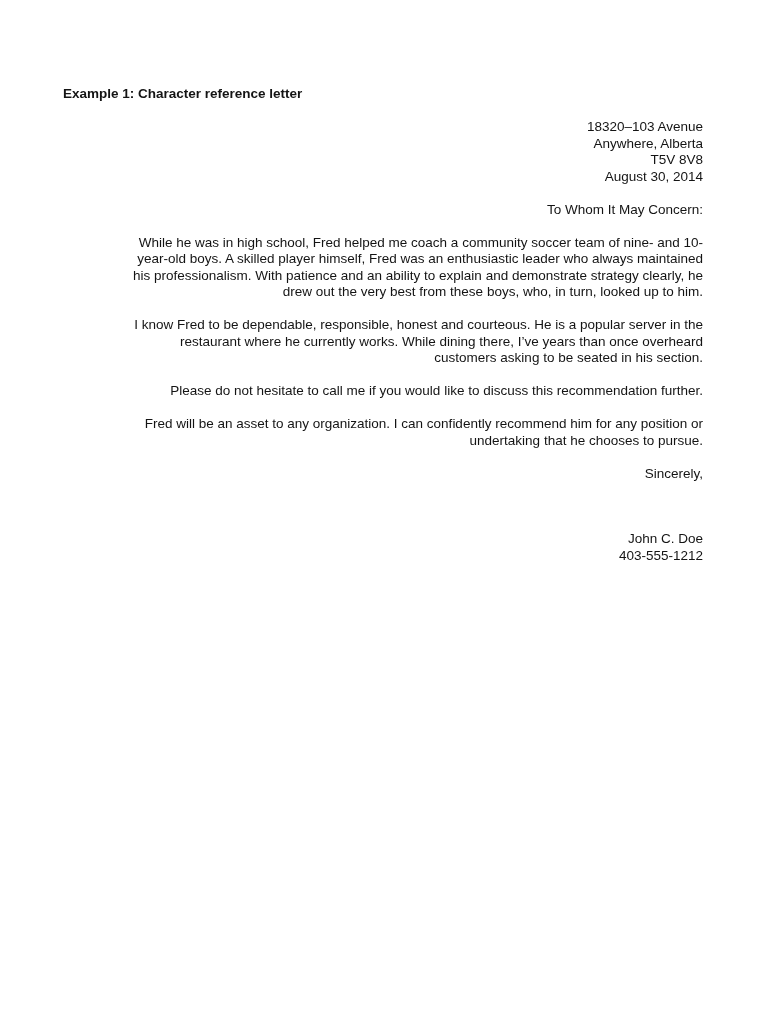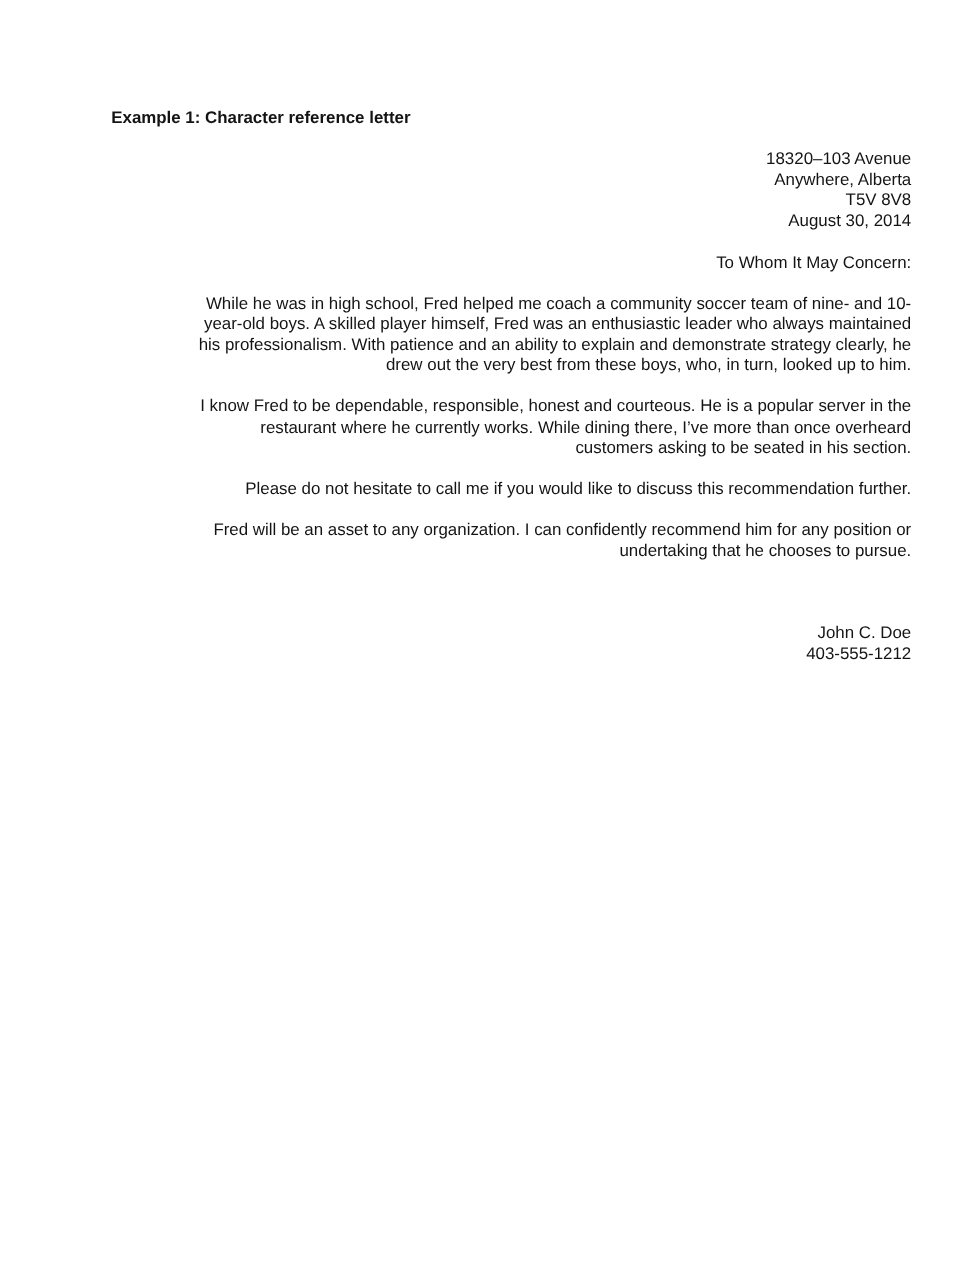--- a/index.html
+++ b/index.html
@@ -7,21 +7,21 @@
     padding: 0;
     background: #ffffff;
   }
   .page {
     position: relative;
     width: 770px;
     height: 1024px;
     margin: 0 auto;
     background: #ffffff;
     box-sizing: border-box;
-    padding: 86px 78px 0 89px;
+    padding: 86px 78px 0 63px;
     font-family: "Liberation Sans", "DejaVu Sans", sans-serif;
     font-size: 13.5px;
     line-height: 16.5px;
     color: #141414;
     overflow: hidden;
   }
   .letter-body {
     width: 640px;
   }
   .letter-title {
@@ -59,28 +59,29 @@
 
     <p class="letter-block">To Whom It May Concern:</p>
 
 
     <p class="letter-block">While he was in high school, Fred helped me coach a community soccer team of nine- and 10-
 year-old boys. A skilled player himself, Fred was an enthusiastic leader who always maintained
 his professionalism. With patience and an ability to explain and demonstrate strategy clearly, he
 drew out the very best from these boys, who, in turn, looked up to him.</p>
 
     <p class="letter-block">I know Fred to be dependable, responsible, honest and courteous. He is a popular server in the
-restaurant where he currently works. While dining there, I’ve more than once overheard
+restaurant where he currently works. While dining there, I’ve years than once overheard
 customers asking to be seated in his section.</p>
 
     <p class="letter-block">Please do not hesitate to call me if you would like to discuss this recommendation further.</p>
 
     <p class="letter-block">Fred will be an asset to any organization. I can confidently recommend him for any position or
 undertaking that he chooses to pursue.</p>
 
+    <p class="letter-block">Sincerely,</p>
 
     <div class="signature-block">
       <p class="signature-line">John C. Doe</p>
       <p class="signature-line">403-555-1212</p>
     </div>
 
   </div>
 </div>
 
 </body></html>

